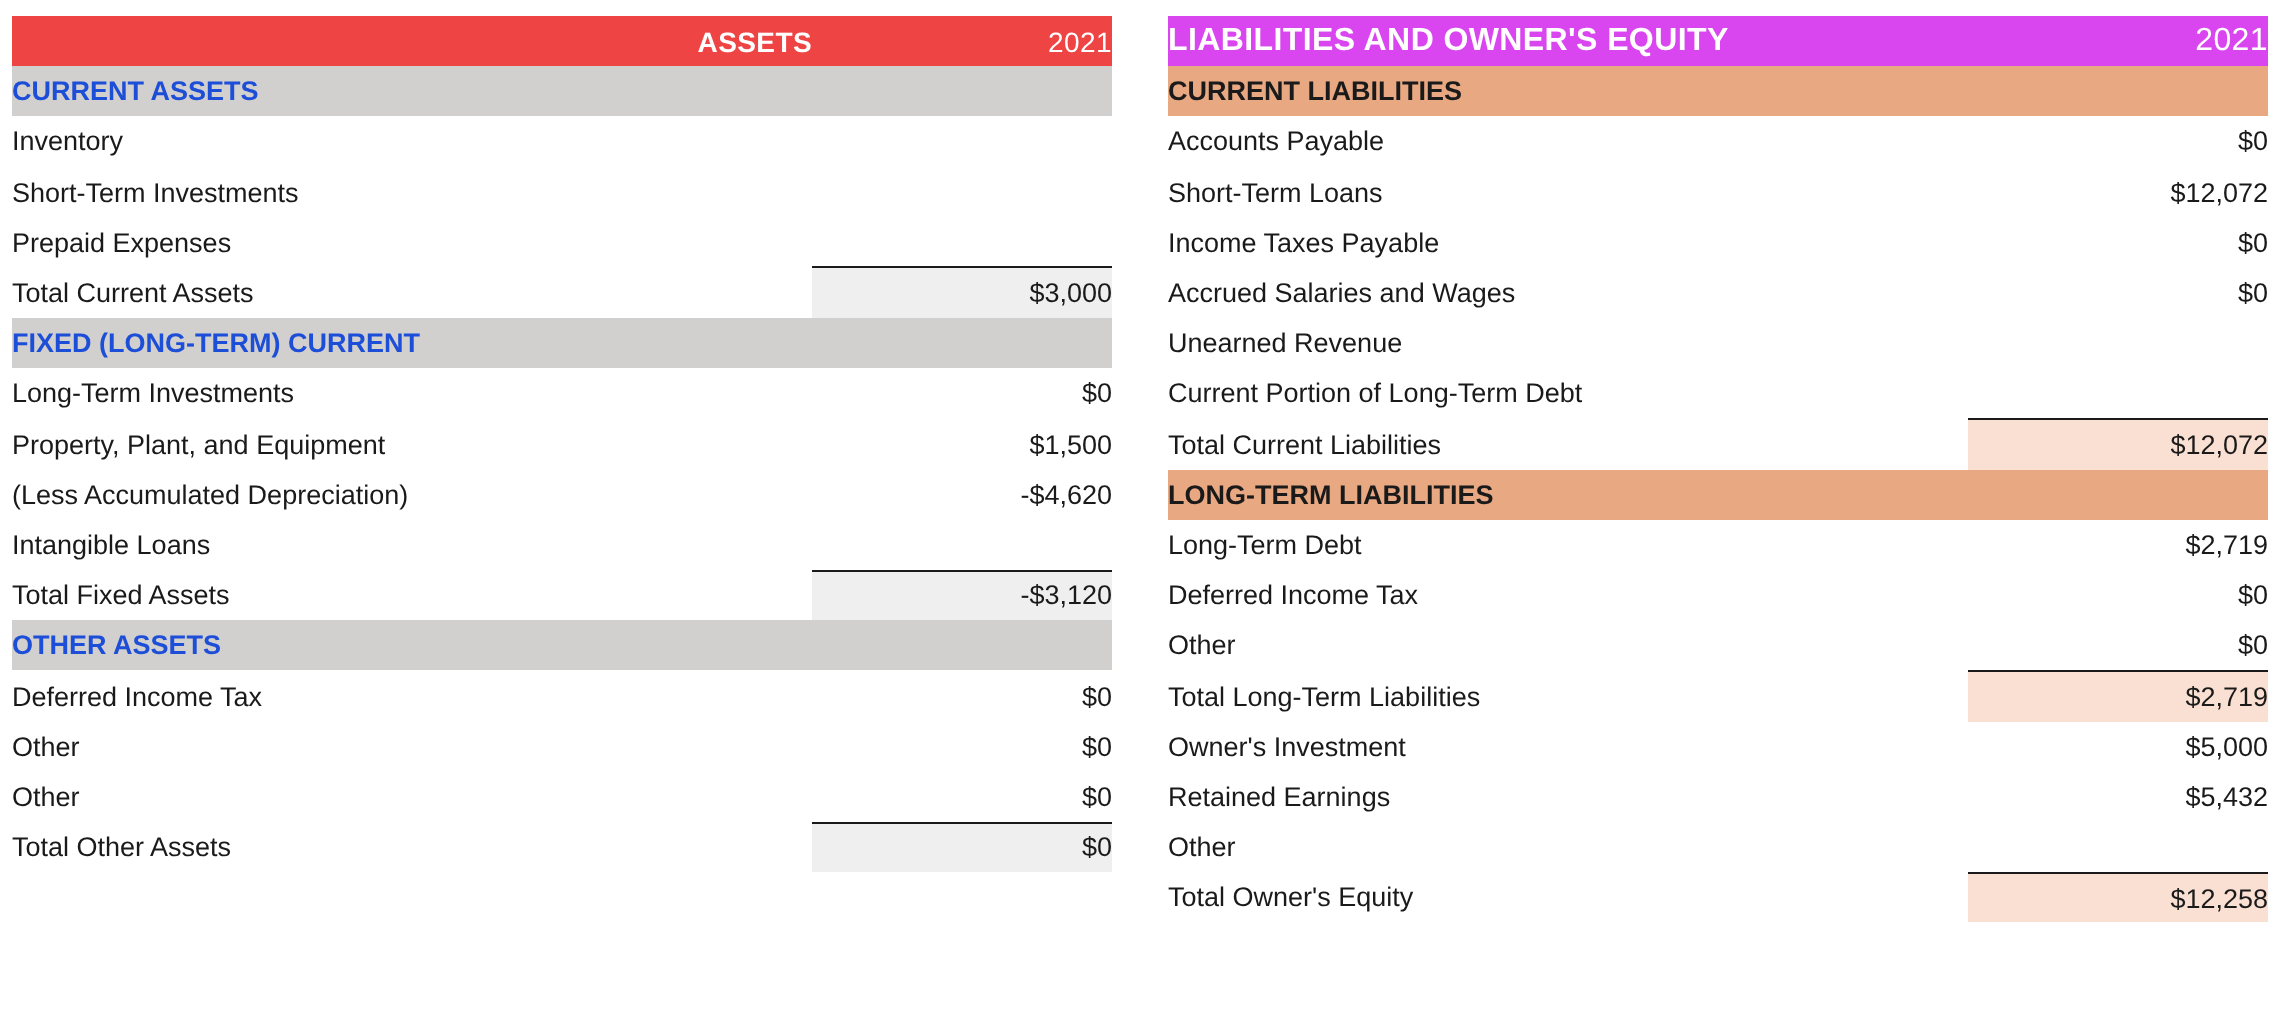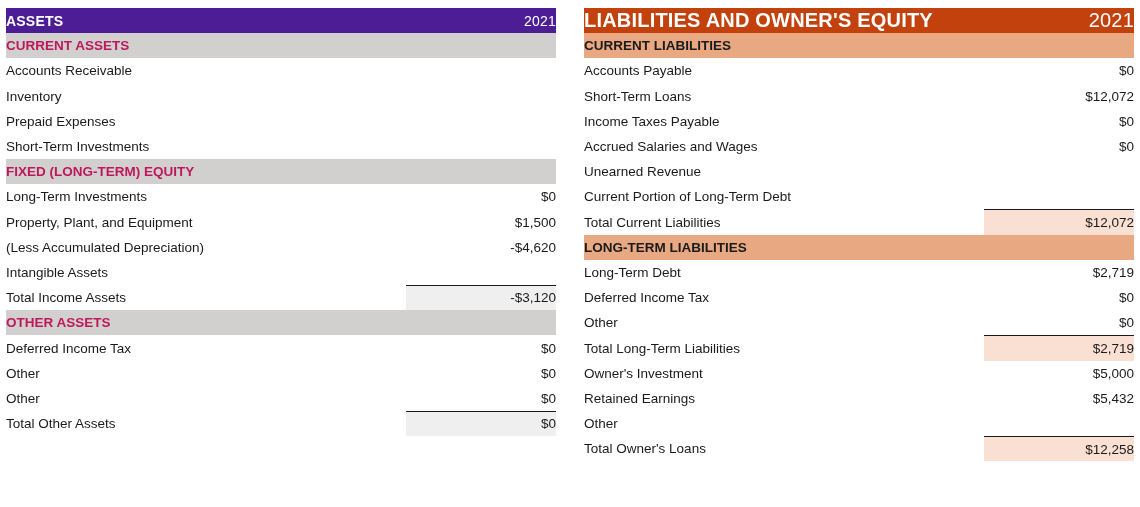--- a/index.html
+++ b/index.html
@@ -47,42 +47,43 @@
   .value {
     padding-right: 10px;
     font-size: 13.5px;
     text-align: right;
     white-space: nowrap;
     width: 150px;
   }
 
   
   .hdr-assets td {
-    background: #4c1d95;
+    background: #ef4444;
     color: #ffffff;
     font-weight: bold;
     font-size: 14px;
     letter-spacing: 0.2px;
+    text-align: right;
   }
   .hdr-liab td {
-    background: #c2410c;
+    background: #d946ef;
     color: #ffffff;
     font-weight: bold;
-    font-size: 20px;
+    font-size: 16px;
     letter-spacing: 0.2px;
   }
   .hdr-assets .label, .hdr-liab .label { font-weight: bold; }
   .hdr-assets .value, .hdr-liab .value { font-weight: normal; }
 
   
   .sect-gray td {
     background: #d2d0cf;
     font-weight: bold;
     font-size: 13.5px;
-    color: #be185d;
+    color: #1d4ed8;
   }
   .sect-orange td {
     background: #e8a882;
     font-weight: bold;
     font-size: 13.5px;
     color: #1a1a1a;
     margin-left: 44px;
   }
 
   
@@ -113,58 +114,58 @@
         <tr class="row hdr-assets">
           <td class="label">ASSETS</td>
           <td class="value">2021</td>
         </tr>
 
         <tr class="row sect-gray">
           <td class="label">CURRENT ASSETS</td>
           <td class="value"></td>
         </tr>
         <tr class="row">
-          <td class="label">Accounts Receivable</td>
-          <td class="value"></td>
-        </tr>
-        <tr class="row">
           <td class="label">Inventory</td>
           <td class="value"></td>
         </tr>
         <tr class="row">
+          <td class="label">Short-Term Investments</td>
+          <td class="value"></td>
+        </tr>
+        <tr class="row">
           <td class="label">Prepaid Expenses</td>
           <td class="value"></td>
         </tr>
-        <tr class="row">
-          <td class="label">Short-Term Investments</td>
-          <td class="value"></td>
+        <tr class="row total-gray">
+          <td class="label">Total Current Assets</td>
+          <td class="value">$3,000</td>
         </tr>
 
         <tr class="row sect-gray">
-          <td class="label">FIXED (LONG-TERM) EQUITY</td>
+          <td class="label">FIXED (LONG-TERM) CURRENT</td>
           <td class="value"></td>
         </tr>
         <tr class="row">
           <td class="label">Long-Term Investments</td>
           <td class="value">$0</td>
         </tr>
         <tr class="row">
           <td class="label">Property, Plant, and Equipment</td>
           <td class="value">$1,500</td>
         </tr>
         <tr class="row">
           <td class="label">(Less Accumulated Depreciation)</td>
           <td class="value">-$4,620</td>
         </tr>
         <tr class="row">
-          <td class="label">Intangible Assets</td>
+          <td class="label">Intangible Loans</td>
           <td class="value"></td>
         </tr>
         <tr class="row total-gray">
-          <td class="label">Total Income Assets</td>
+          <td class="label">Total Fixed Assets</td>
           <td class="value">-$3,120</td>
         </tr>
 
         <tr class="row sect-gray">
           <td class="label">OTHER ASSETS</td>
           <td class="value"></td>
         </tr>
         <tr class="row">
           <td class="label">Deferred Income Tax</td>
           <td class="value">$0</td>
@@ -253,20 +254,20 @@
         </tr>
         <tr class="row">
           <td class="label">Retained Earnings</td>
           <td class="value">$5,432</td>
         </tr>
         <tr class="row">
           <td class="label">Other</td>
           <td class="value"></td>
         </tr>
         <tr class="row total-orange">
-          <td class="label">Total Owner's Loans</td>
+          <td class="label">Total Owner's Equity</td>
           <td class="value">$12,258</td>
         </tr>
       </tbody>
     </table>
   </div>
 
 </div>
 
 </body></html>

